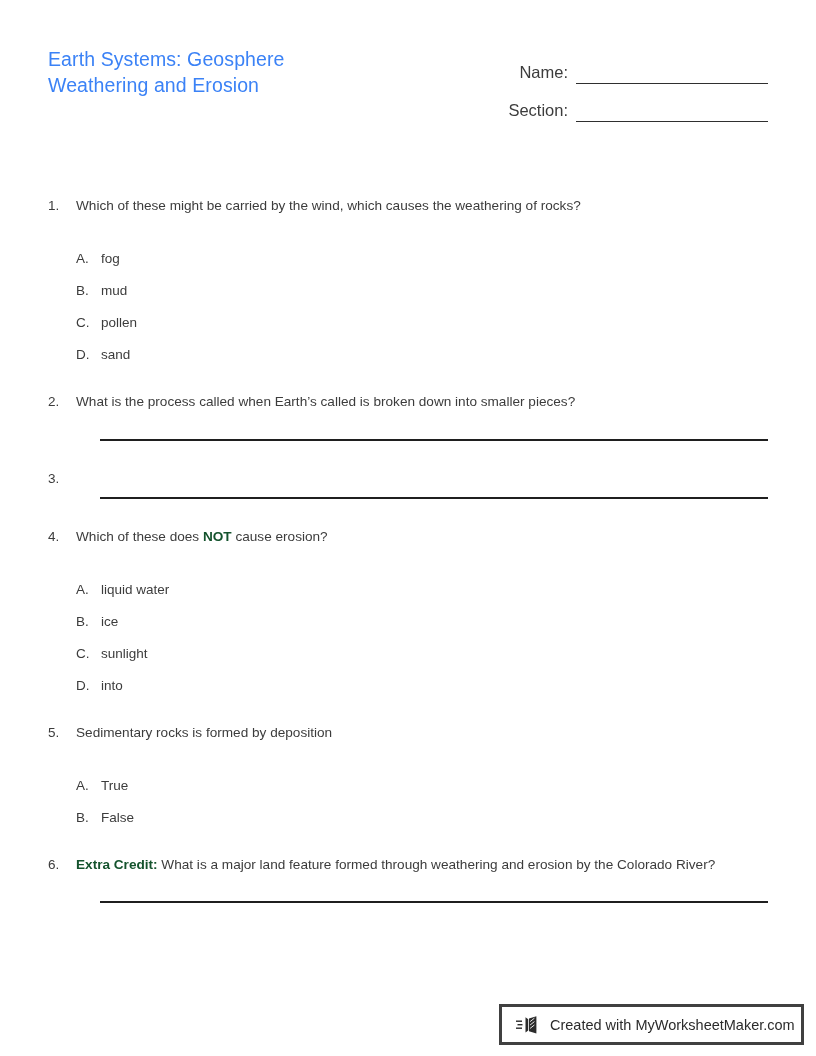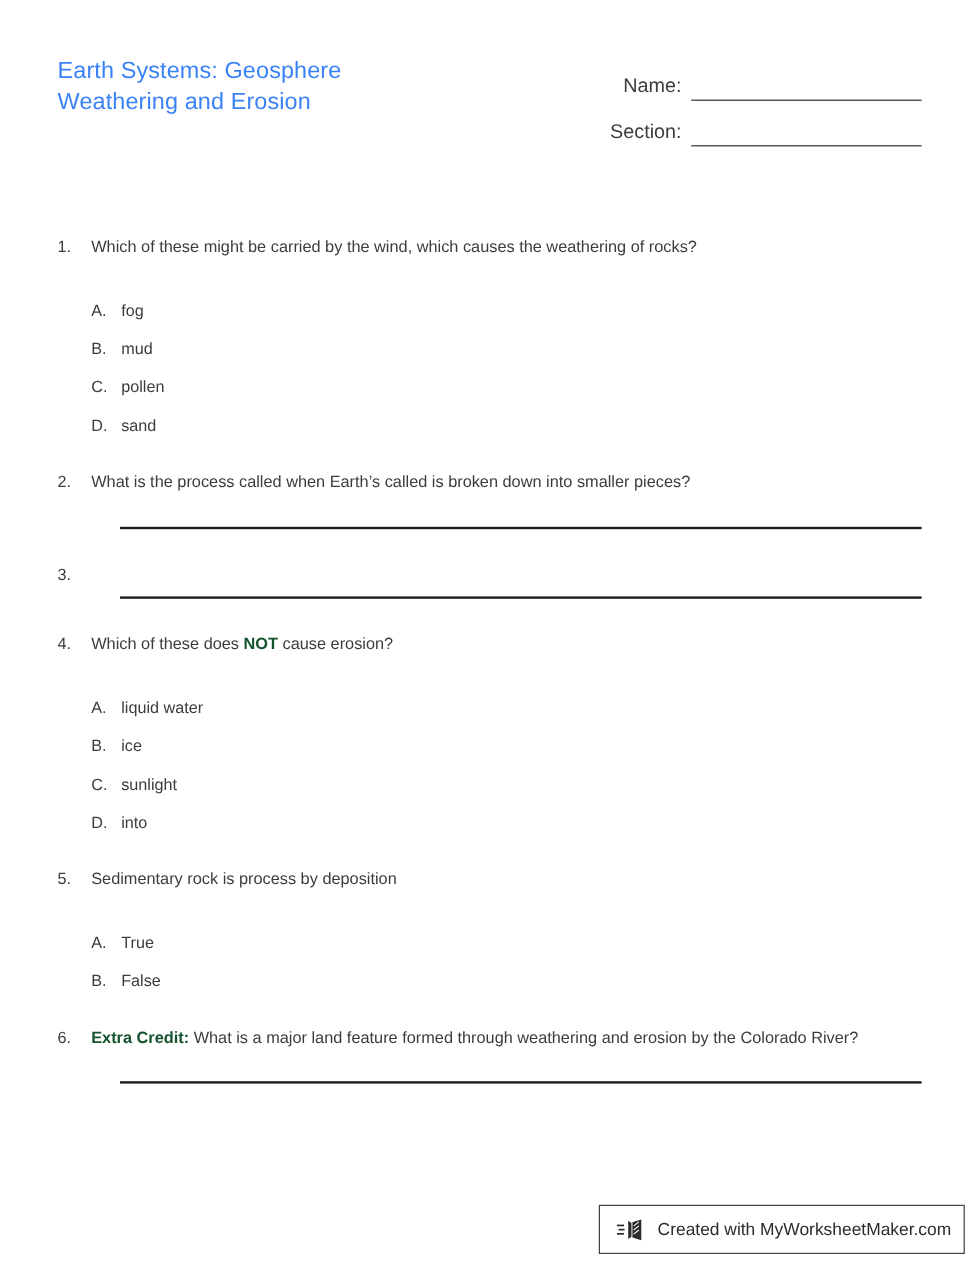--- a/index.html
+++ b/index.html
@@ -141,21 +141,21 @@
   .sp-q6-rule { height: 27px; }
 
   
   .badge {
     position: absolute;
     left: 499px;
     top: 1004px;
     width: 305px;
     height: 41px;
     box-sizing: border-box;
-    border: 1px solid #404040;
+    border: 3px solid #404040;
     background: #ffffff;
     display: flex;
     align-items: center;
     padding-left: 14px;
   }
   .badge-logo {
     width: 26px;
     height: 24px;
     position: relative;
     flex: none;
@@ -262,21 +262,21 @@
           <span class="opt-letter">D.</span>
           <span>into</span>
         </li>
       </ul>
     </div>
 
     <div class="sp-after-opts"></div>
 
     <div class="question">
       <span class="q-num">5.</span>
-      <p class="q-text">Sedimentary rock is process by deposition</p>
+      <p class="q-text">Sedimentary rocks is formed by deposition</p>
       <div class="sp-q5-opts"></div>
       <ul class="options">
         <li class="option">
           <span class="opt-letter">A.</span>
           <span>True</span>
         </li>
         <li class="option">
           <span class="opt-letter">B.</span>
           <span>False</span>
         </li>

